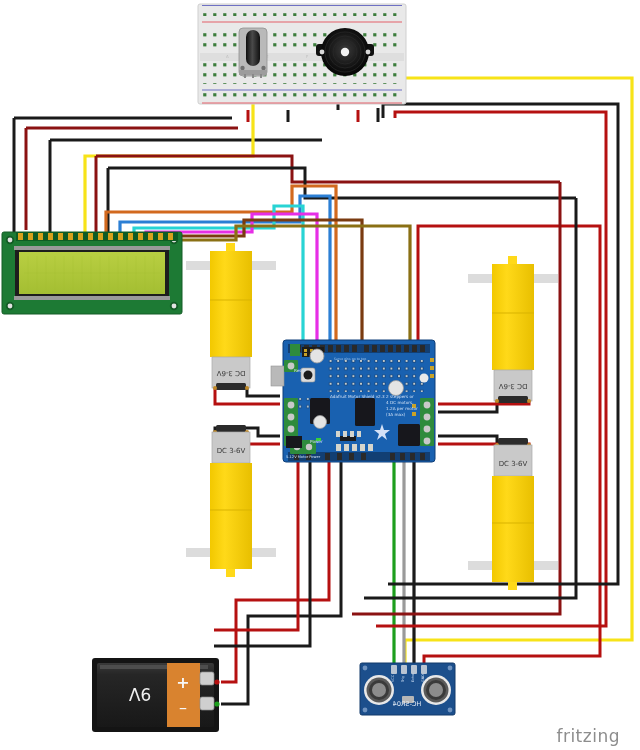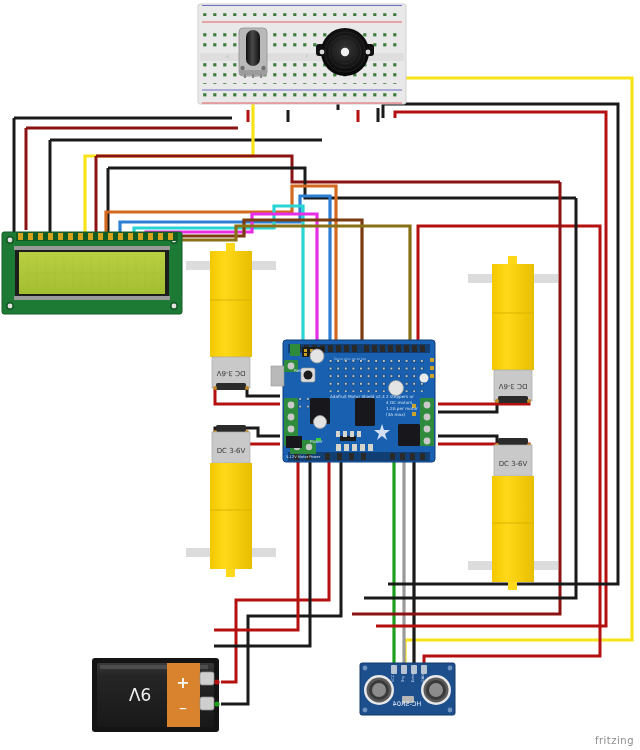--- a/index.html
+++ b/index.html
@@ -23,24 +23,24 @@
     left: 0;
     top: 0;
     width: 640px;
     height: 750px;
   }
   #wire-layer { z-index: 1; }
   #part-layer { z-index: 2; }
 
   .watermark {
     position: absolute;
-    right: 6px;
+    right: 20px;
     bottom: 4px;
     font-family: "DejaVu Sans", sans-serif;
-    font-size: 10px;
+    font-size: 17px;
     color: #8d8d8d;
     letter-spacing: 0.5px;
   }
   text { font-family: "DejaVu Sans", sans-serif; }
 </style>
 </head>
 <body>
 
 <div id="canvas">
 

